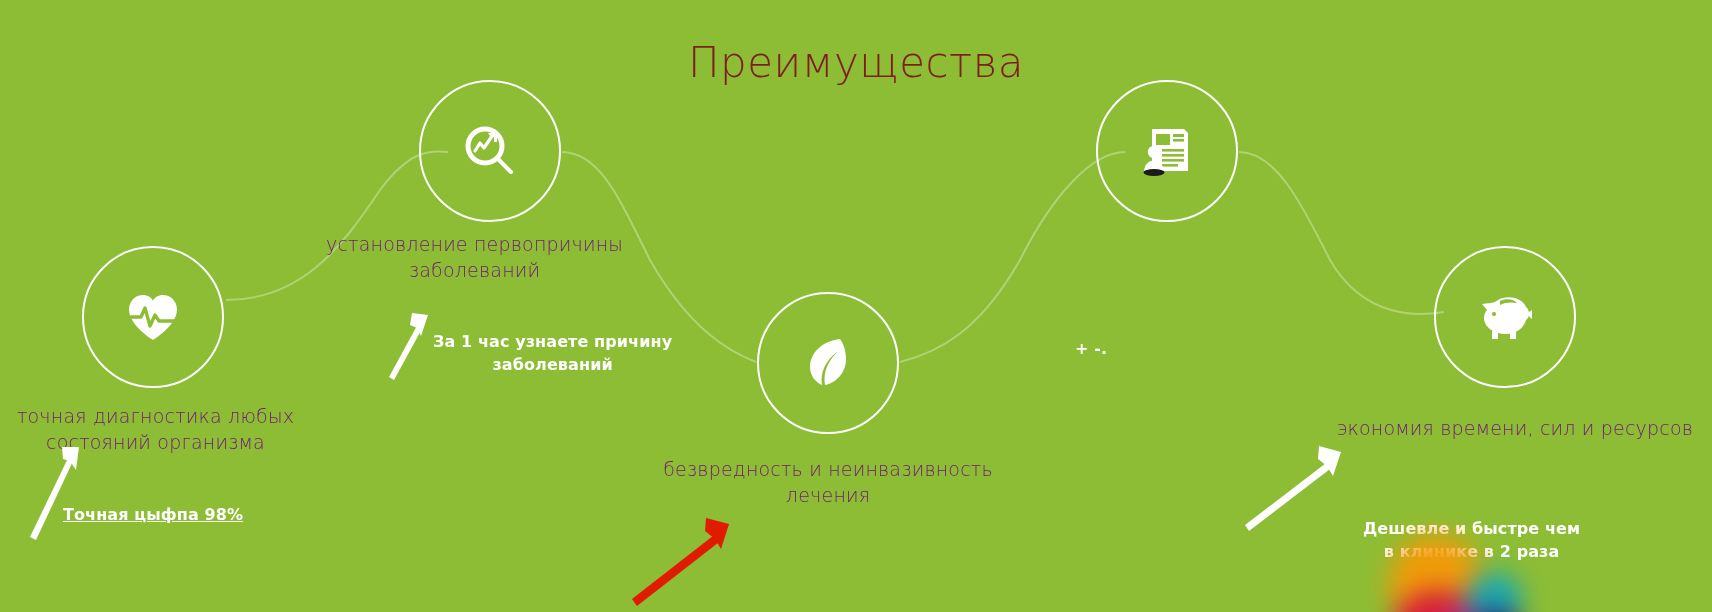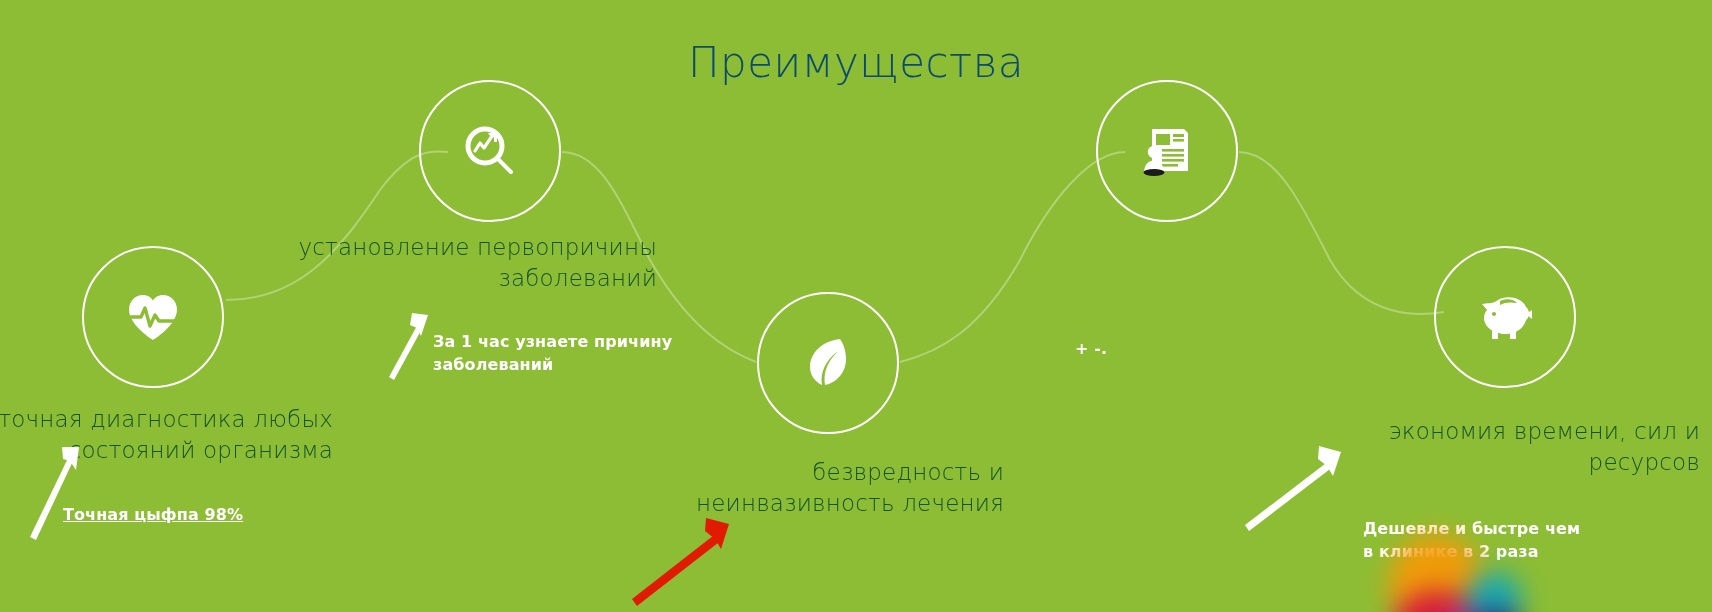--- a/index.html
+++ b/index.html
@@ -23,55 +23,56 @@
   
   #page-title {
     position: absolute;
     left: 0; right: 0;
     top: 38px;
     text-align: center;
     font-family: "DejaVu Sans", sans-serif;
     font-size: 42px;
     font-weight: 300;
     letter-spacing: 0.5px;
-    color: #0c4a6e;
+    color: #7f1d1d;
     white-space: nowrap;
   }
   
   .node {
     position: absolute;
     width: 142px; height: 142px;
     border: 2px solid #ffffff;
     border-radius: 50%;
     display: flex;
     align-items: center;
     justify-content: center;
   }
   .node svg { display: block; }
   .icon-wrap { width: 58px; height: 58px; display: flex; align-items: center; justify-content: center; }
 
   .node-label {
     position: absolute;
-    text-align: right;
-    color: #14532d;
-    font-size: 23px;
+    text-align: center;
+    color: #701a75;
+    font-size: 19px;
     font-weight: 300;
     line-height: 1.35;
     letter-spacing: 0.2px;
   }
   
   .annot {
     position: absolute;
     color: #ffffff;
     font-family: "DejaVu Sans", sans-serif;
     font-size: 16px;
     font-weight: bold;
     line-height: 1.45;
     letter-spacing: 0.1px;
     white-space: pre-line;
+    text-align: center;
   }
   
   #node-1 { left: 82px;   top: 246px; }
   #node-2 { left: 419px;  top: 80px;  }
   #node-3 { left: 757px;  top: 292px; }
   #node-4 { left: 1096px; top: 80px;  }
   #node-5 { left: 1434px; top: 246px; }
 
   #label-1 { left: -22px;  top: 404px; width: 355px; }
   #label-2 { left: 292px;  top: 232px; width: 365px; }

